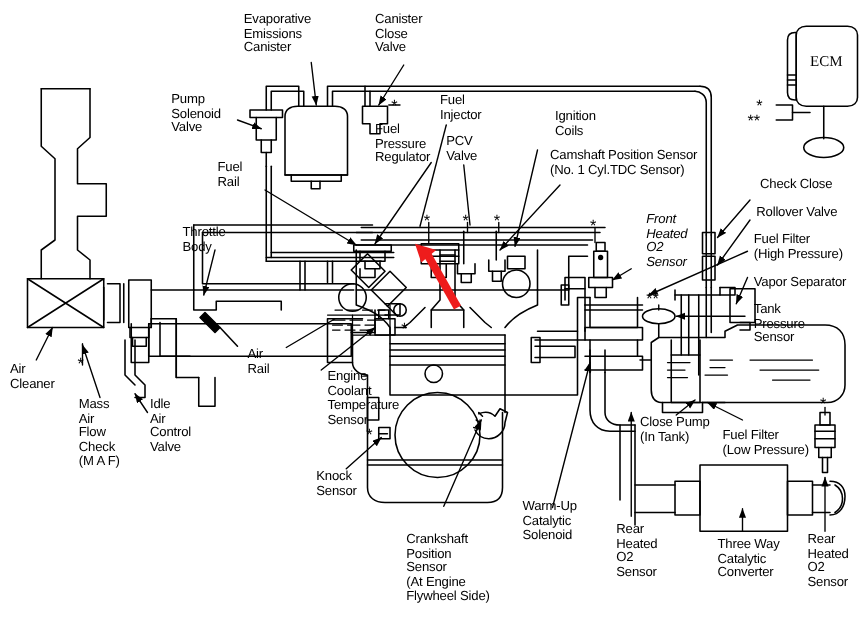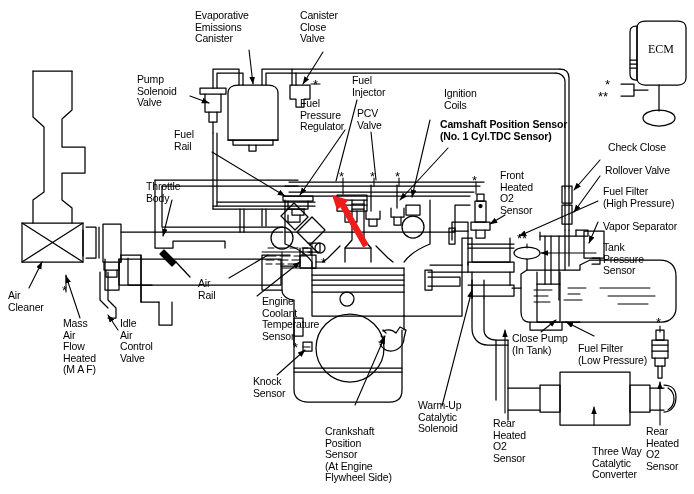--- a/index.html
+++ b/index.html
@@ -477,47 +477,47 @@
 Pressure
 Regulator</div>
   <div class="lbl" style="left:174px; top:129px;">Fuel
 Rail</div>
   <div class="lbl" style="left:352px; top:75px;">Fuel
 Injector</div>
   <div class="lbl" style="left:357px; top:108px;">PCV
 Valve</div>
   <div class="lbl" style="left:444px; top:88px;">Ignition
 Coils</div>
-  <div class="lbl" style="left:440px; top:119px;font-weight:bold;">Camshaft Position Sensor
+  <div class="lbl" style="left:440px; top:119px;">Camshaft Position Sensor
 (No. 1 Cyl.TDC Sensor)</div>
 
   <div class="ecm-text" style="left:648px; top:42px;">ECM</div>
 
   <div class="lbl" style="left:608px; top:142px;">Check Close</div>
   <div class="lbl" style="left:605px; top:165px;">Rollover Valve</div>
   <div class="lbl" style="left:603px; top:186px;">Fuel Filter
 (High Pressure)</div>
   <div class="lbl" style="left:603px; top:221px;text-align:center;">Vapor Separator</div>
   <div class="lbl" style="left:603px; top:242px;">Tank
 Pressure
 Sensor</div>
 
-  <div class="lbl" style="left:500px; top:170px;">Front
+  <div class="lbl" style="left:517px; top:170px;font-style:italic;">Front
 Heated
 O2
 Sensor</div>
 
   <div class="lbl" style="left:146px; top:181px;">Throttle
 Body</div>
   <div class="lbl" style="left:8px; top:290px;">Air
 Cleaner</div>
   <div class="lbl" style="left:63px; top:318px;">Mass
 Air
 Flow
-Heated
+Check
 (M A F)</div>
   <div class="lbl" style="left:120px; top:318px;">Idle
 Air
 Control
 Valve</div>
   <div class="lbl" style="left:198px; top:278px;">Air
 Rail</div>
   <div class="lbl" style="left:242px; top:296px;margin-left:20px;">Engine
 Coolant
 Temperature
@@ -529,21 +529,21 @@
 Sensor
 (At Engine
 Flywheel Side)</div>
   <div class="lbl" style="left:418px; top:400px;">Warm-Up
 Catalytic
 Solenoid</div>
   <div class="lbl" style="left:493px; top:418px;">Rear
 Heated
 O2
 Sensor</div>
-  <div class="lbl" style="left:592px; top:430px;margin-top:16px;">Three Way
+  <div class="lbl" style="left:574px; top:430px;">Three Way
 Catalytic
 Converter</div>
   <div class="lbl" style="left:646px; top:426px;">Rear
 Heated
 O2
 Sensor</div>
   <div class="lbl" style="left:512px; top:333px;">Close Pump
 (In Tank)</div>
   <div class="lbl" style="left:578px; top:343px;">Fuel Filter
 (Low Pressure)</div>

